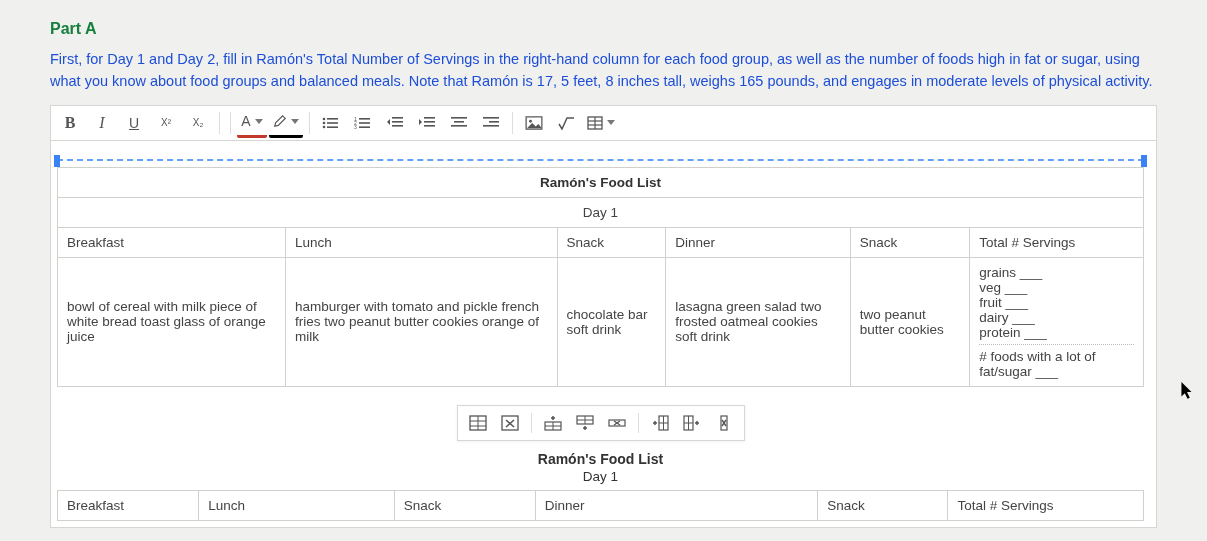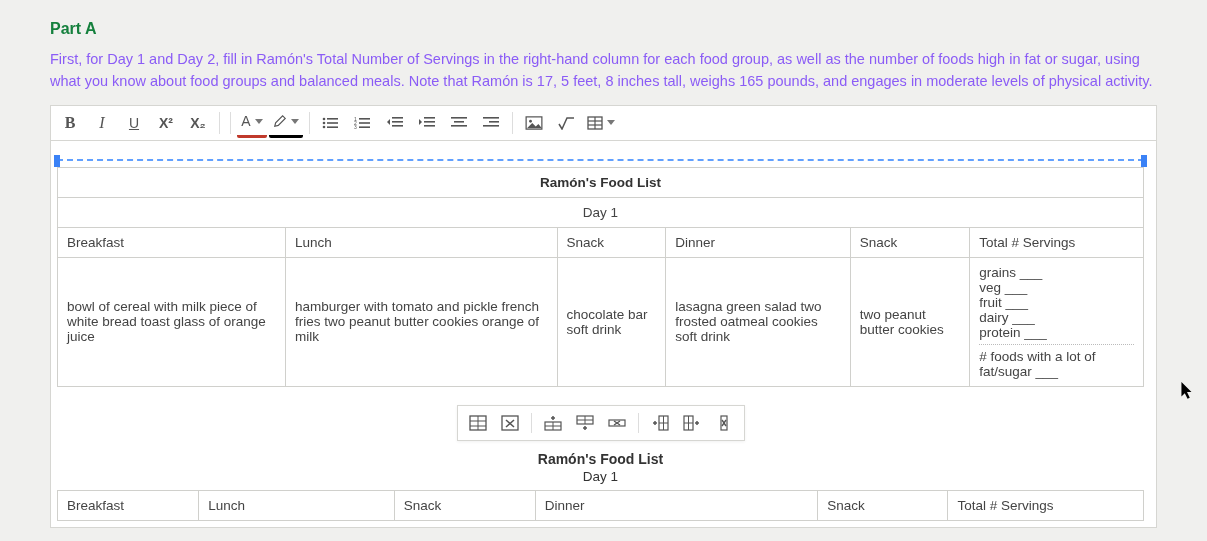--- a/index.html
+++ b/index.html
@@ -13,21 +13,21 @@
   }
   .heading {
     font-weight: 700;
     font-size: 16px;
     color: #15803d;
     margin-bottom: 10px;
   }
   .instructions {
     font-size: 14.5px;
     line-height: 1.55;
-    color: #8b5cf6;
+    color: #1d4ed8;
     margin-bottom: 12px;
   }
   .toolbar {
     display: flex;
     align-items: center;
     background: #fff;
     border: 1px solid #d6d6d2;
     height: 36px;
     padding: 0 4px;
     gap: 2px;
@@ -63,21 +63,21 @@
     content: "";
     display: inline-block;
     border-left: 4px solid transparent;
     border-right: 4px solid transparent;
     border-top: 5px solid #777;
     margin-left: 4px;
   }
   .bold { font-weight: 800; font-family: Georgia, serif; font-size:16px;}
   .italic { font-style: italic; font-family: Georgia, serif; font-size:16px;}
   .underline { text-decoration: underline; }
-  .sup { font-size: 14px; font-weight: bold; }
+  .sup { font-size: 10px; }
   .editor-area {
     background: #fff;
     border: 1px solid #d6d6d2;
     border-top: none;
     padding: 18px 12px 6px 6px;
     position: relative;
   }
   .blue-dash {
     border-top: 2px dashed #61a0ff;
     margin: 0 0 6px 0;

